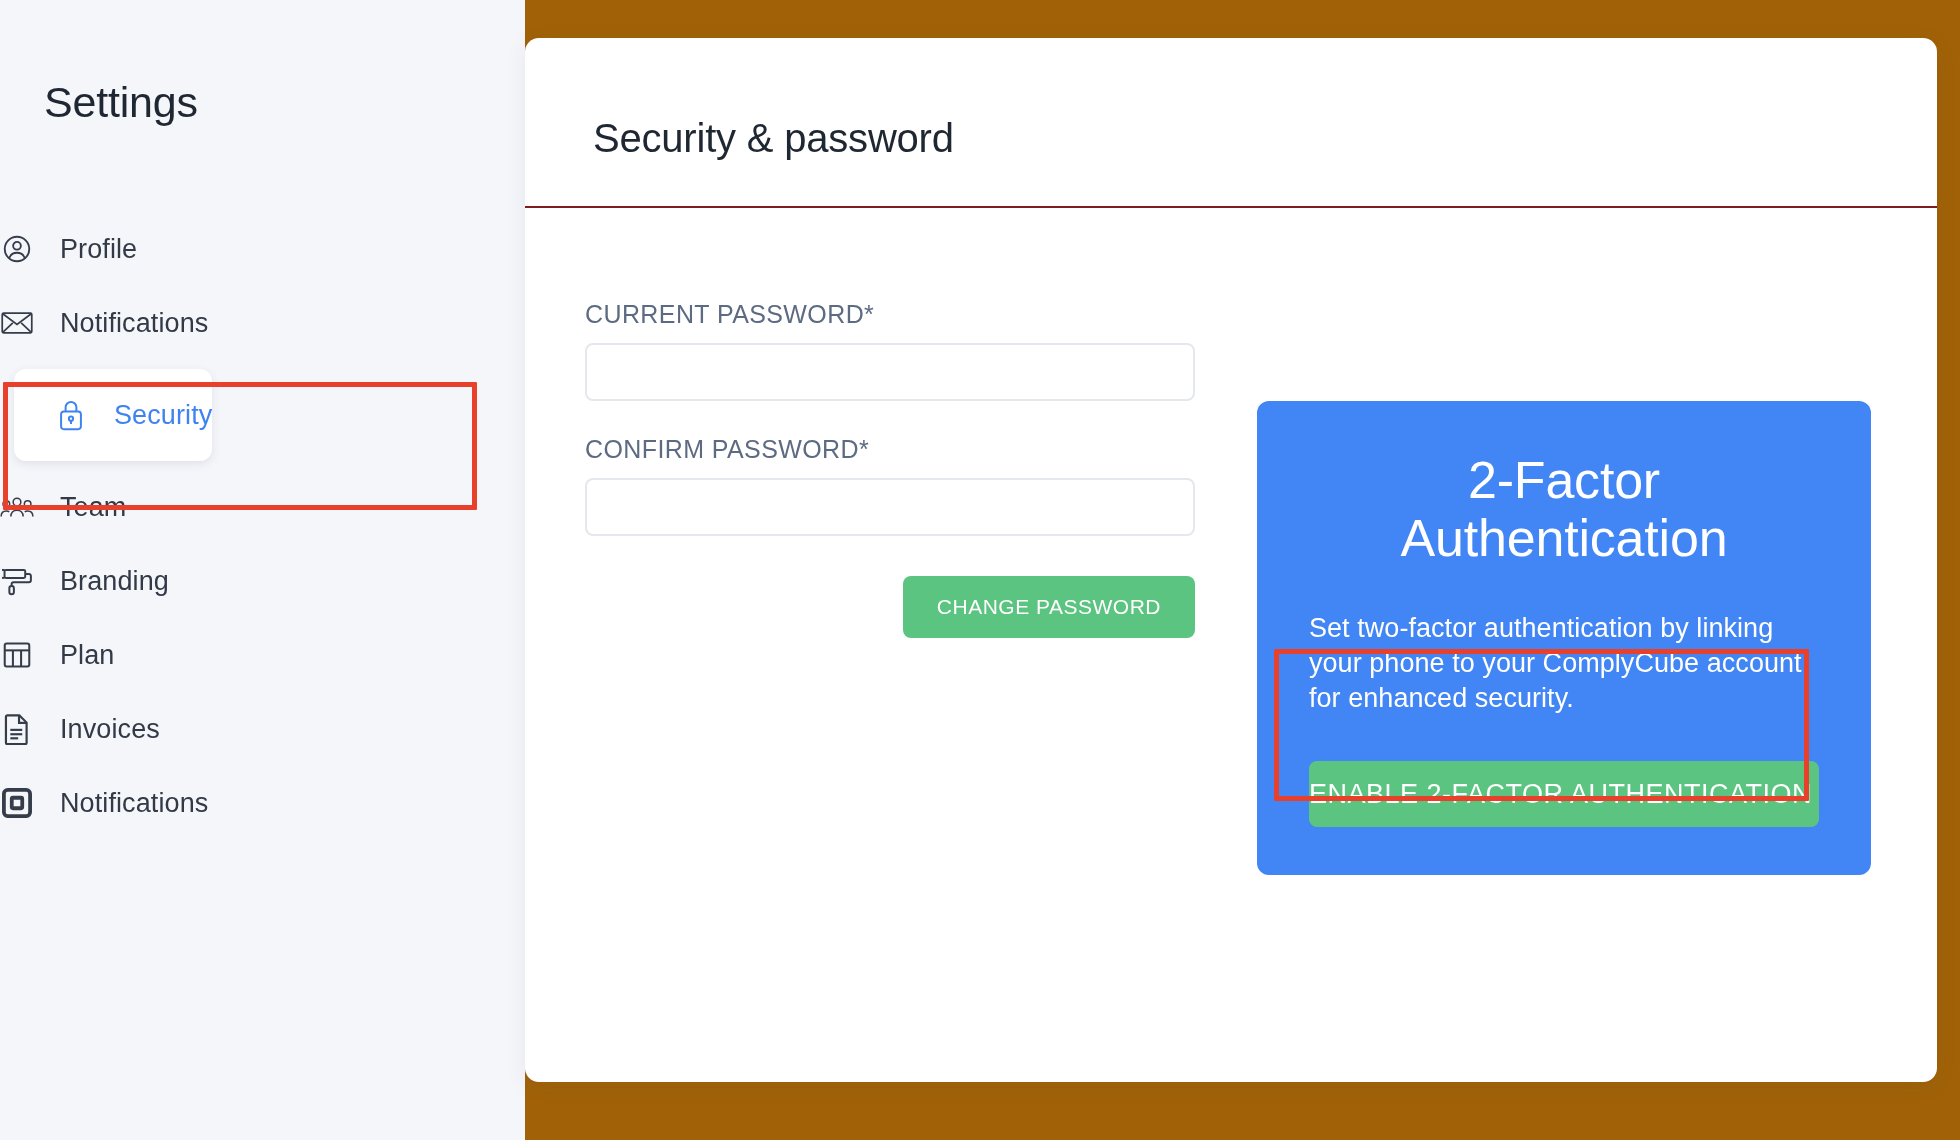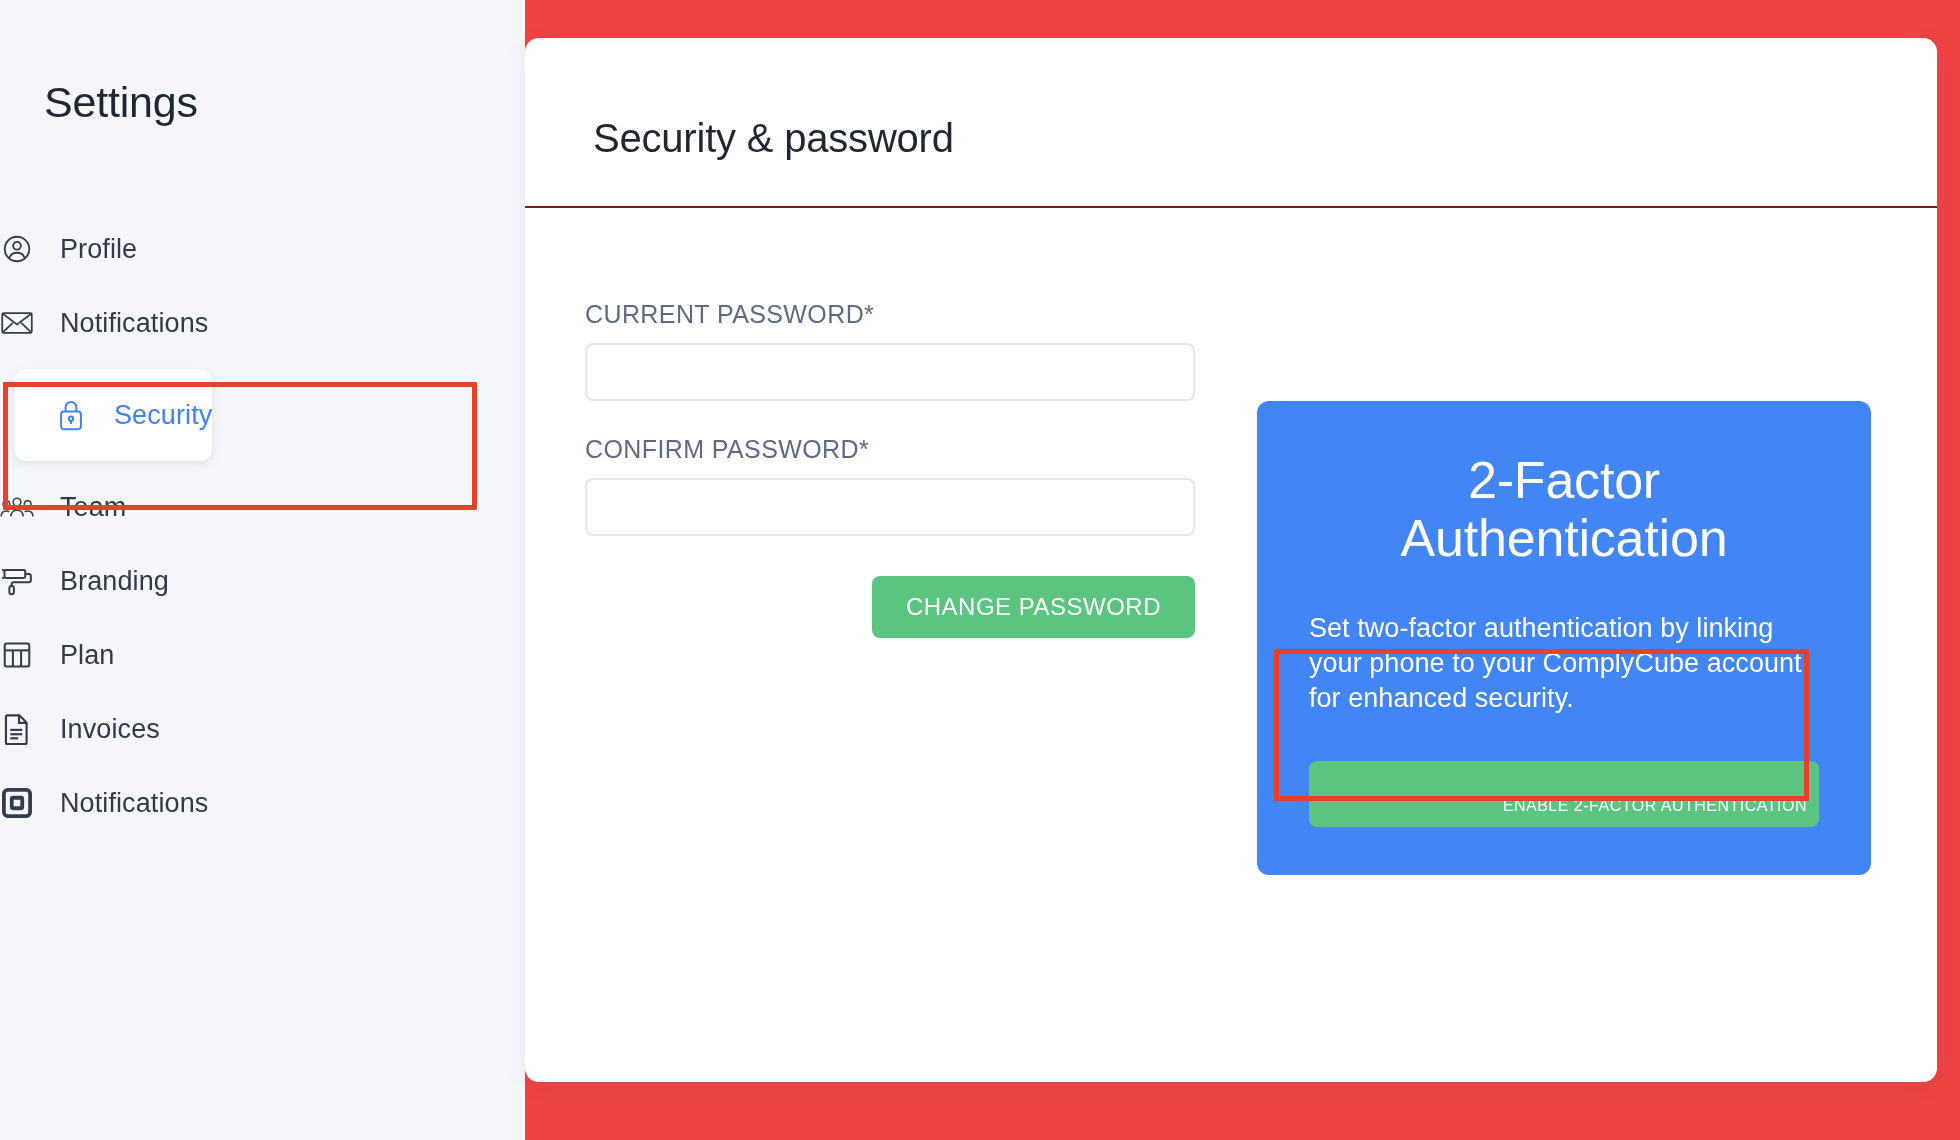--- a/index.html
+++ b/index.html
@@ -9,21 +9,21 @@
     overflow: hidden;
     background: #f5f6fa;
     font-family: "Liberation Sans", sans-serif;
     -webkit-font-smoothing: antialiased;
   }
 
   #root {
     position: relative;
     width: 1960px;
     height: 1140px;
-    background: #ef4444;
+    background: #a16207;
   }
 
   
   #sidebar {
     position: absolute;
     left: 0; top: 0;
     width: 525px; height: 1140px;
     background: #f5f6fa;
   }
   #sidebar-title {
@@ -145,21 +145,21 @@
     width: 610px;
     display: flex;
     justify-content: flex-end;
     margin-top: 40px;
   }
   .btn-green {
     background: #5cc481;
     color: #ffffff;
     border: none;
     border-radius: 8px;
-    font-size: 24px;
+    font-size: 21px;
     letter-spacing: 0.5px;
     font-family: "Liberation Sans", sans-serif;
     cursor: pointer;
   }
   #change-password-button {
     height: 62px;
     padding: 0 34px;
   }
 
   
@@ -185,24 +185,24 @@
     font-size: 27px;
     line-height: 1.28;
     margin: 44px 0 0 0;
     letter-spacing: 0.05px;
   }
   #enable-2fa-button {
     display: block;
     width: 100%;
     height: 66px;
     margin-top: 46px;
-    text-align: right;
+    text-align: left;
     line-height: 66px;
-    padding: 12px;
-    font-size: 16px;
+    padding: 0;
+    font-size: 27px;
   }
 </style>
 </head>
 <body>
 
 <div id="root">
 
   <aside id="sidebar">
     <div id="sidebar-title">Settings</div>
 

